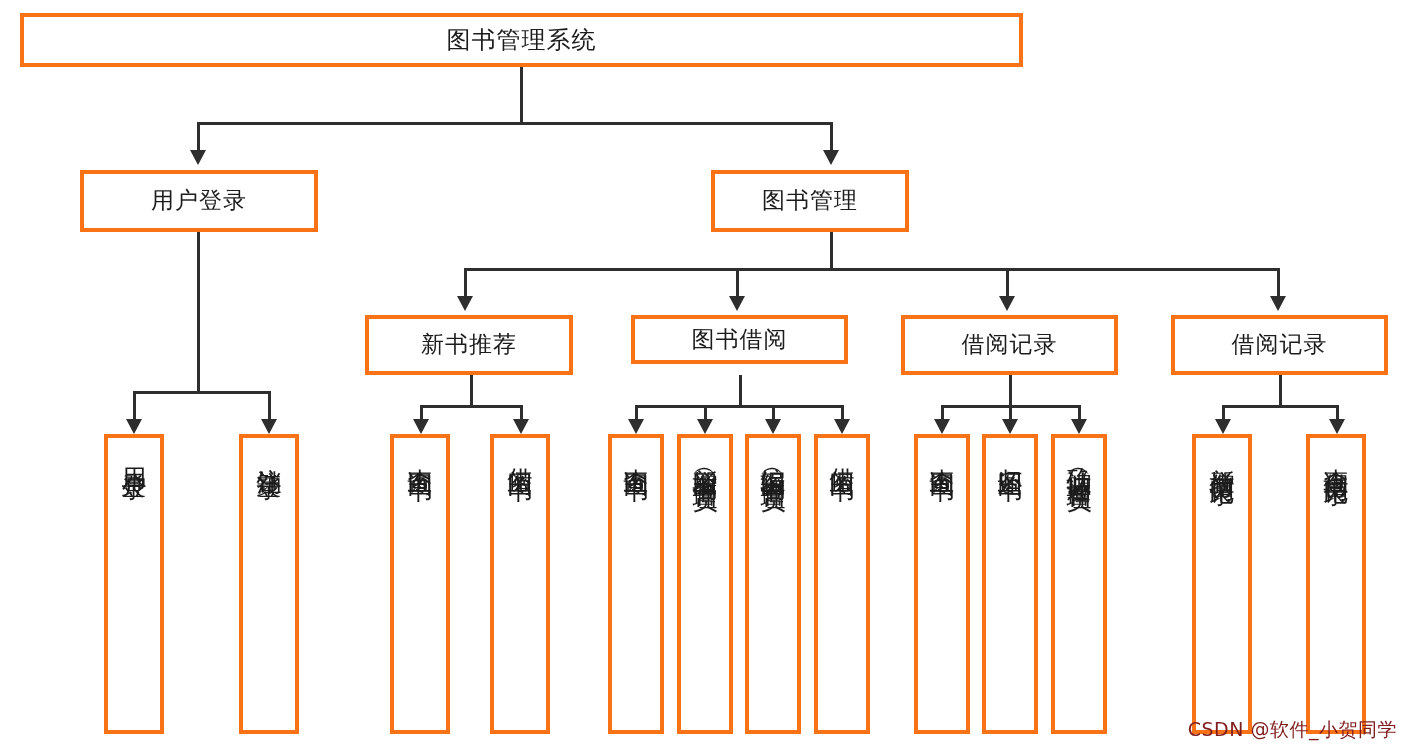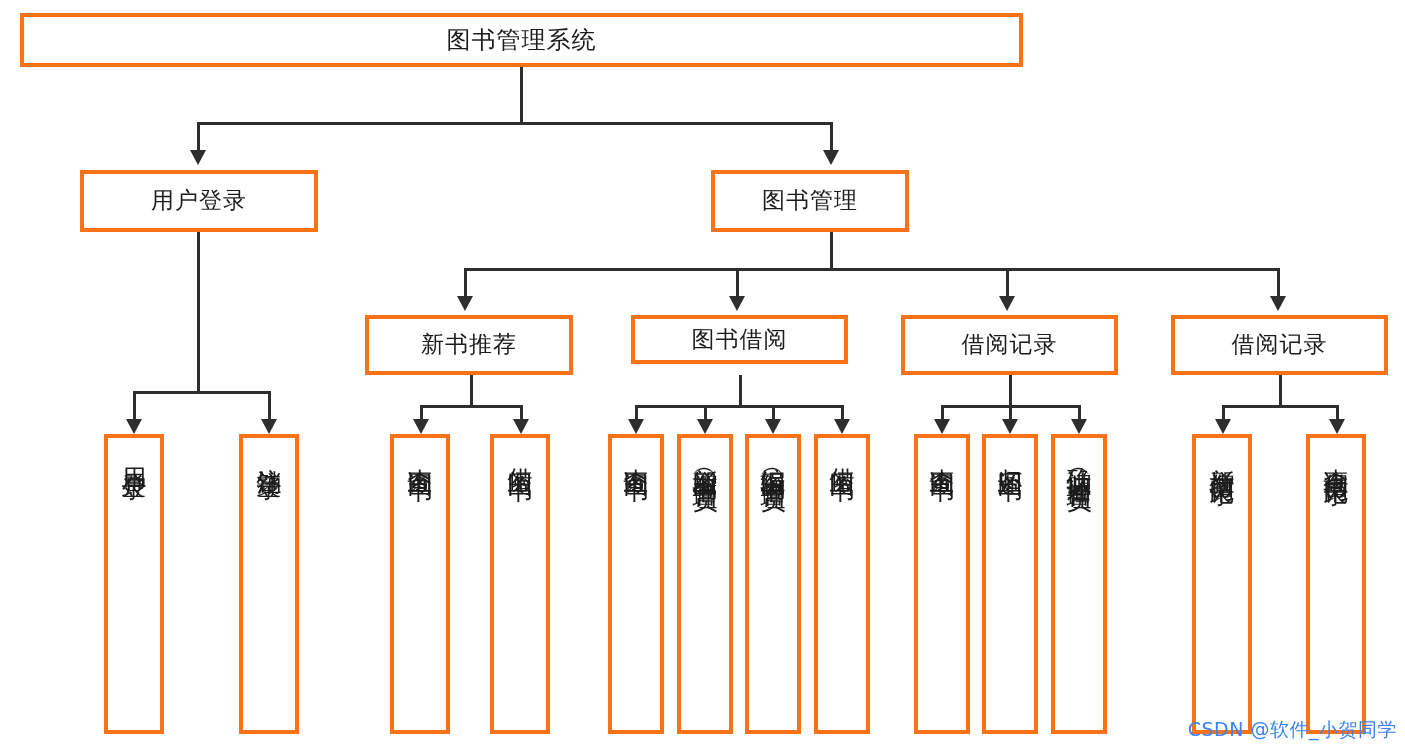--- a/index.html
+++ b/index.html
@@ -70,21 +70,21 @@
     border-left: 8px solid transparent;
     border-right: 8px solid transparent;
     border-top: 15px solid #2e2e2e;
   }
   
   #watermark {
     position: absolute;
     right: 8px;
     bottom: 4px;
     font-size: 19px;
-    color: #3b82f6;
+    color: #7f1d1d;
     white-space: nowrap;
     letter-spacing: 0.5px;
   }
 </style>
 </head>
 <body>
 
 <div id="canvas">
 
   <div class="node root horiz" style="left:20px; top:13px; width:1003px; height:54px;">

